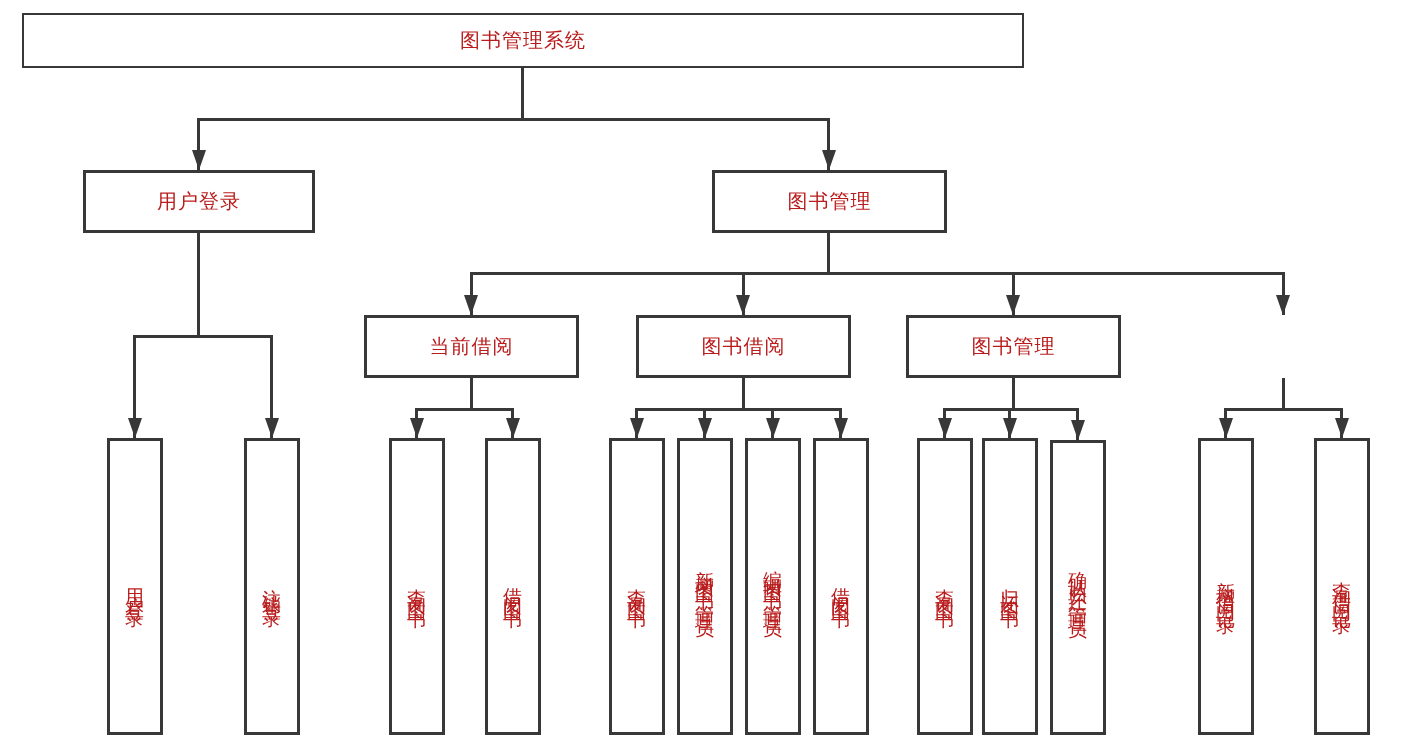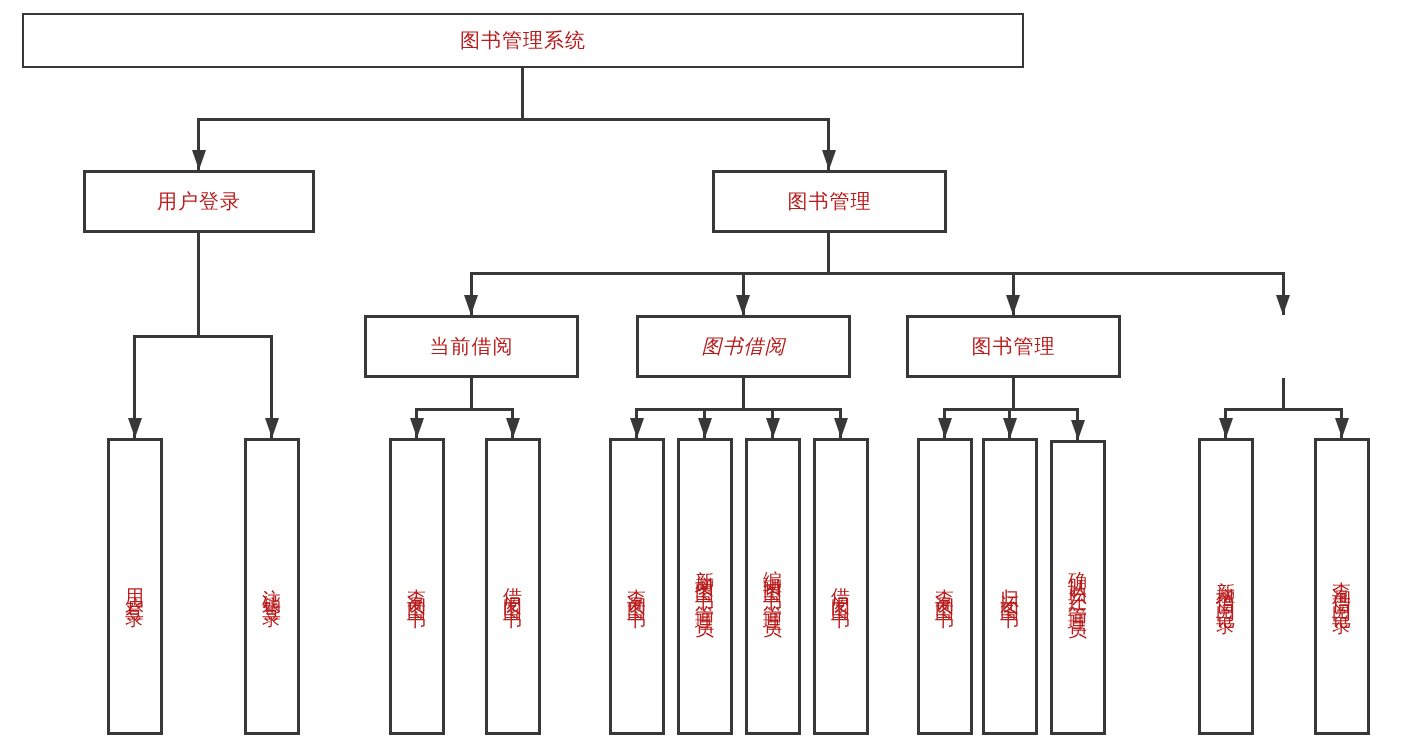--- a/index.html
+++ b/index.html
@@ -35,21 +35,21 @@
 <body>
 
 <div id="canvas">
 
   <div class="box root" style="left:22px;top:13px;width:1002px;height:55px;">图书管理系统</div>
 
   <div class="box" style="left:83px;top:170px;width:232px;height:63px;">用户登录</div>
   <div class="box" style="left:712px;top:170px;width:235px;height:63px;">图书管理</div>
 
   <div class="box" style="left:364px;top:315px;width:215px;height:63px;">当前借阅</div>
-  <div class="box" style="left:636px;top:315px;width:215px;height:63px;font-style:italic;">图书借阅</div>
+  <div class="box" style="left:636px;top:315px;width:215px;height:63px;">图书借阅</div>
   <div class="box" style="left:906px;top:315px;width:215px;height:63px;">图书管理</div>
 
   <div class="box leaf" style="left:107px;top:438px;width:56px;height:297px;">用户登录</div>
   <div class="box leaf" style="left:244px;top:438px;width:56px;height:297px;">注销登录</div>
 
   <div class="box leaf" style="left:389px;top:438px;width:56px;height:297px;">查询图书</div>
   <div class="box leaf" style="left:485px;top:438px;width:56px;height:297px;">借阅图书</div>
 
   <div class="box leaf" style="left:609px;top:438px;width:56px;height:297px;">查询图书</div>
   <div class="box leaf" style="left:677px;top:438px;width:56px;height:297px;">新增图书（管理员）</div>

